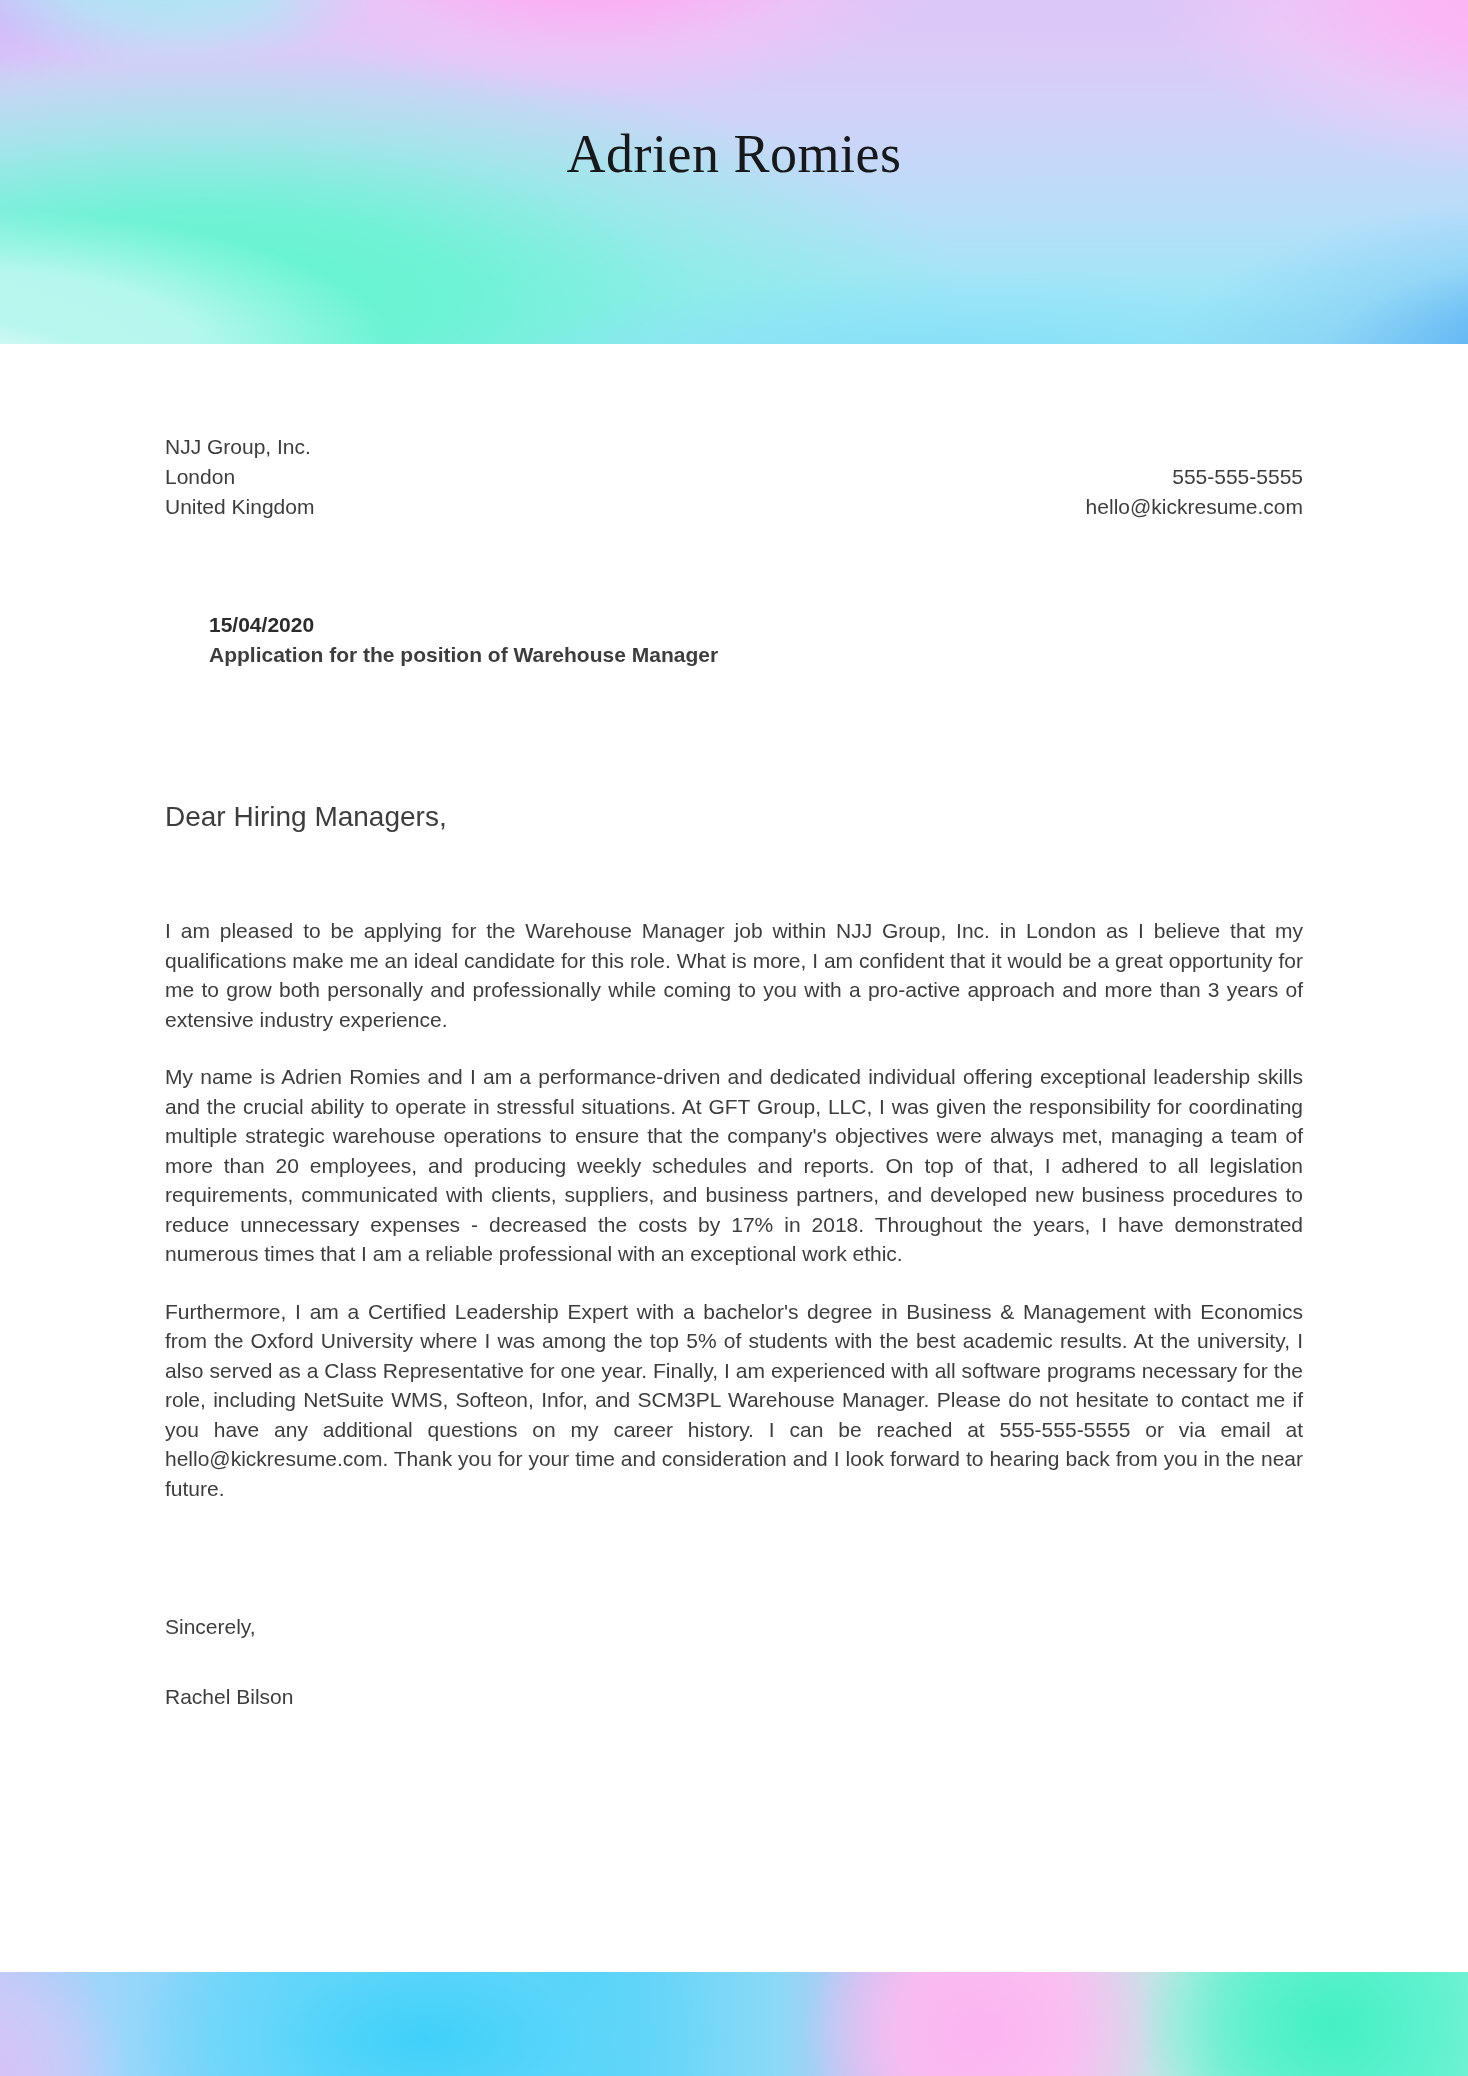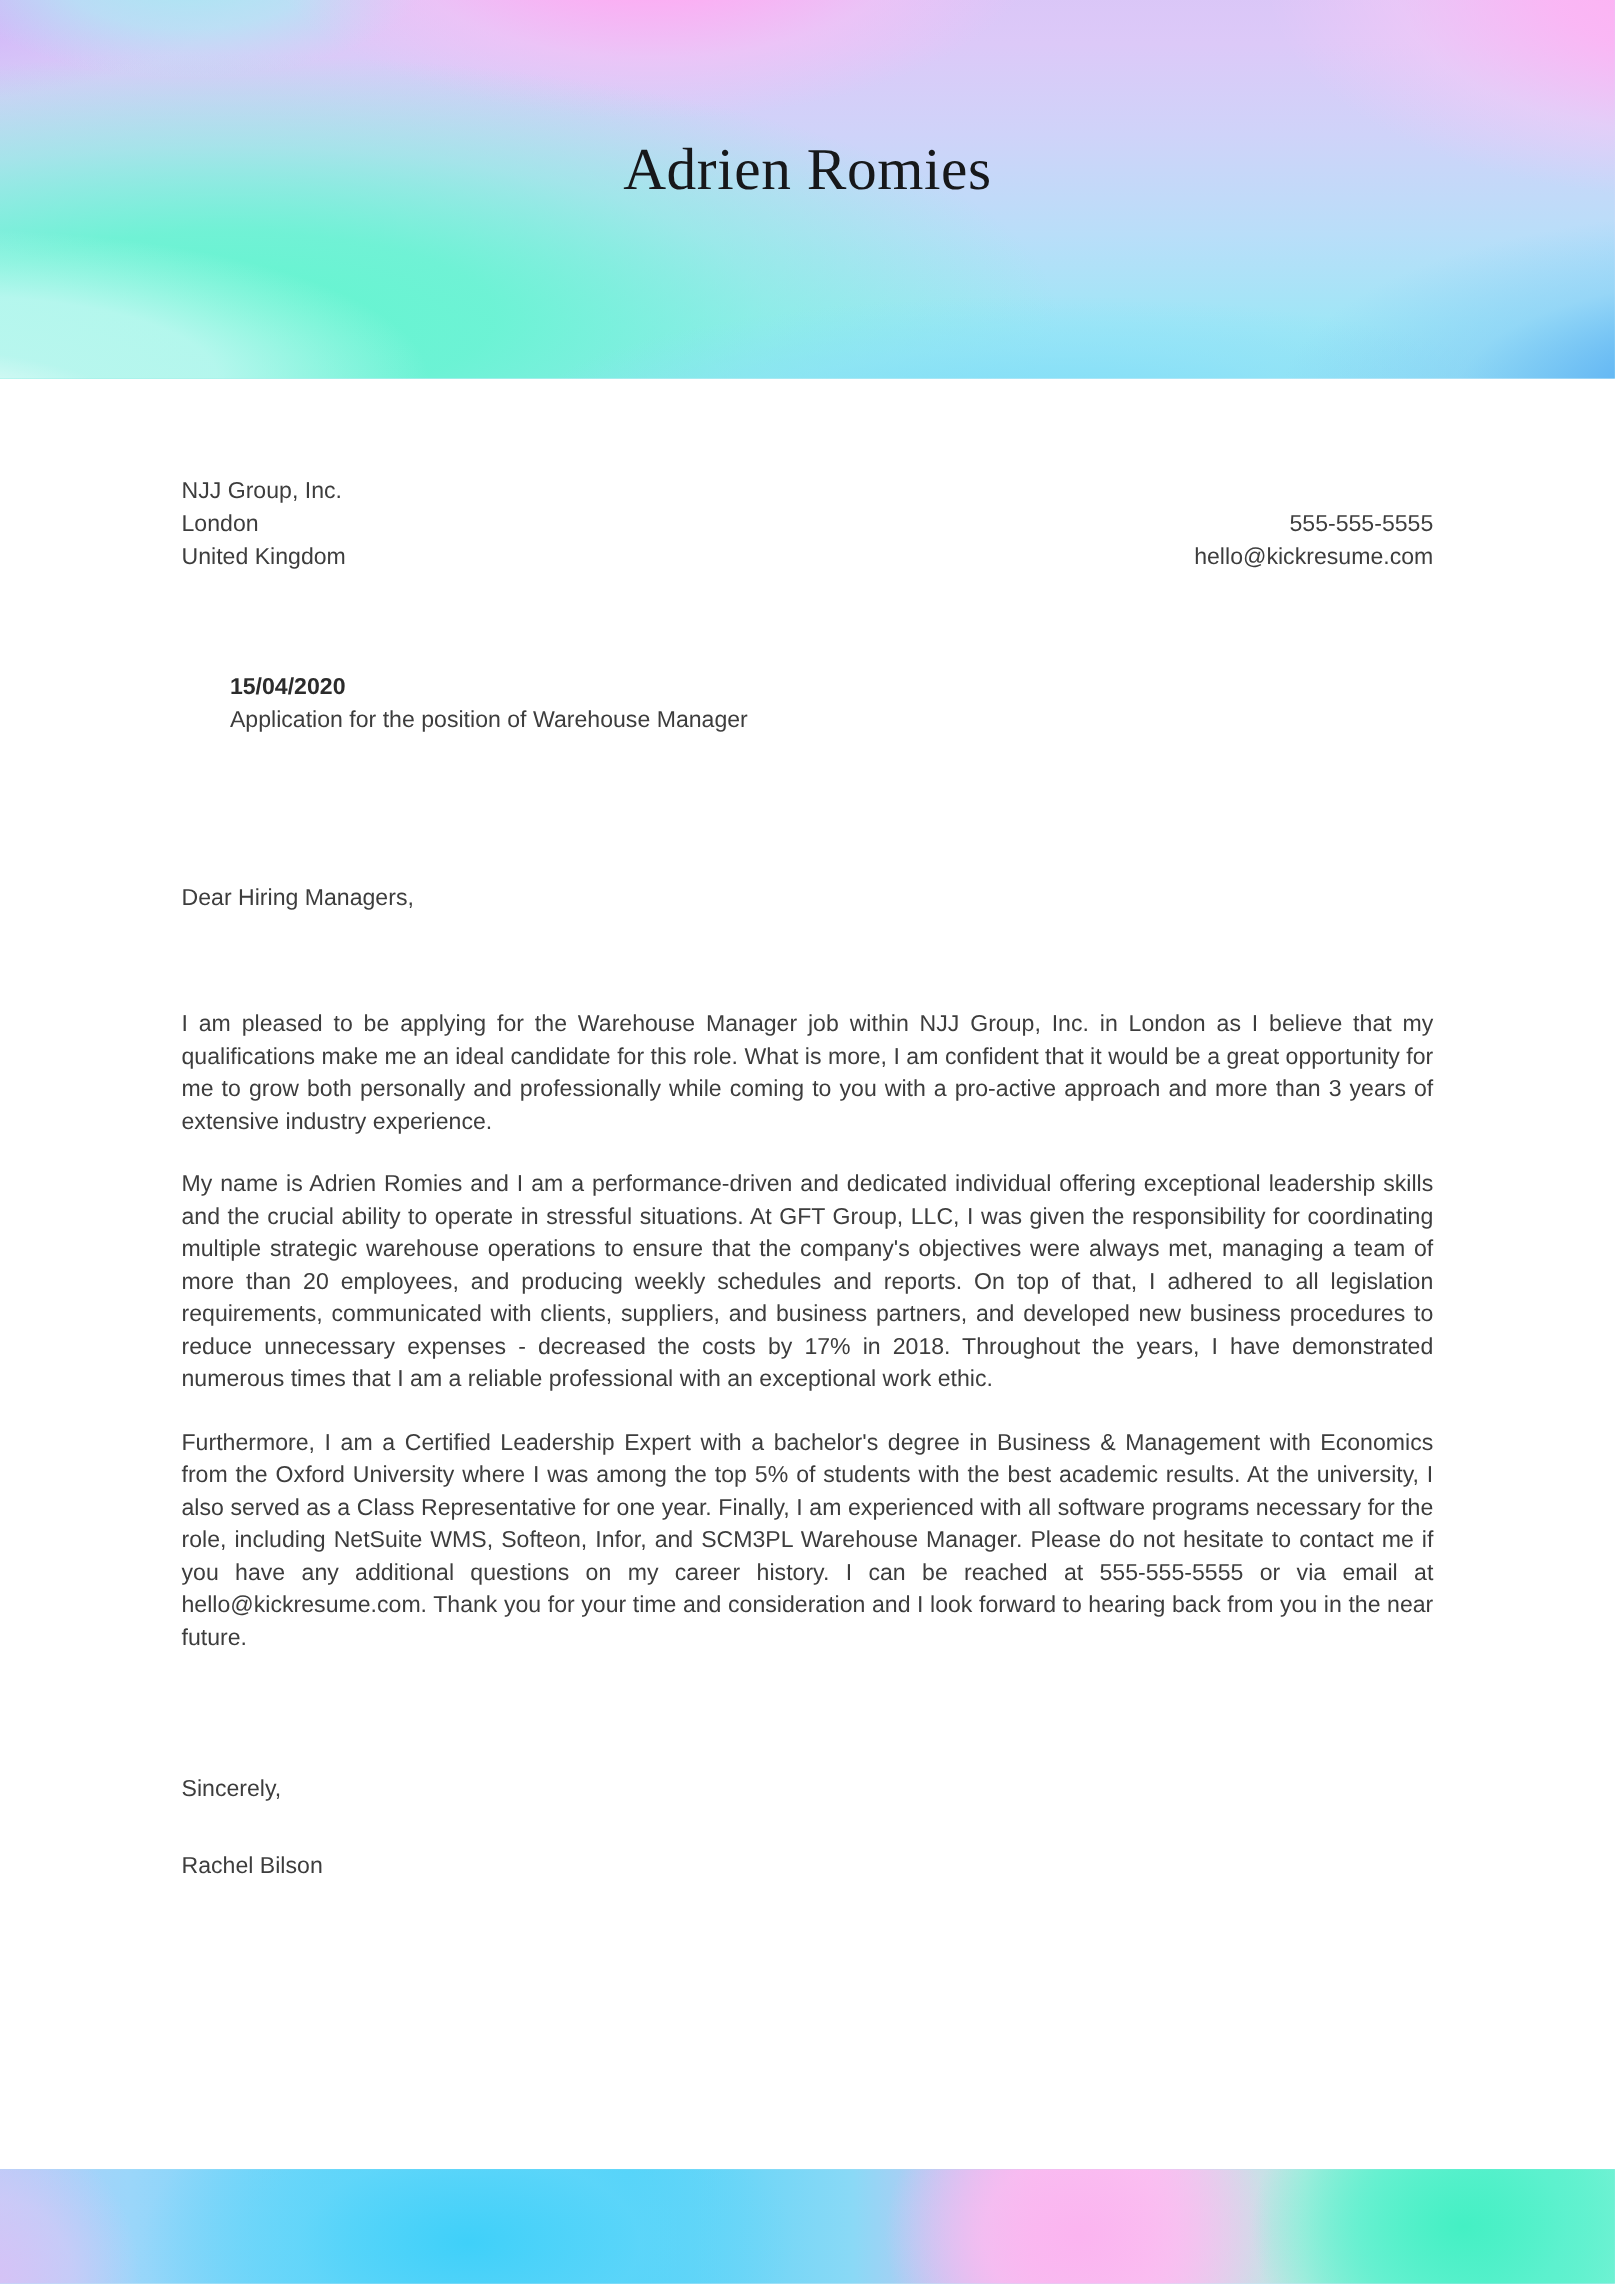--- a/index.html
+++ b/index.html
@@ -130,25 +130,25 @@
   .addr-left div, .addr-right div { white-space: nowrap; }
 
   .meta-block {
     padding-top: 88px;
     font-size: 21px;
     line-height: 30px;
     color: #3d3d3d;
     margin-left: 44px;
   }
   .meta-date { font-weight: 700; color: #2c2c2c; }
-  .meta-subject { font-weight: 400; }
+  .meta-subject { font-weight: 700; }
 
   .salutation {
     padding-top: 132px;
-    font-size: 21px;
+    font-size: 28px;
     line-height: 30px;
     color: #3d3d3d;
   }
 
   .letter-body {
     padding-top: 84px;
   }
   .letter-body p {
     margin: 0 0 28px 0;
     font-size: 21px;

